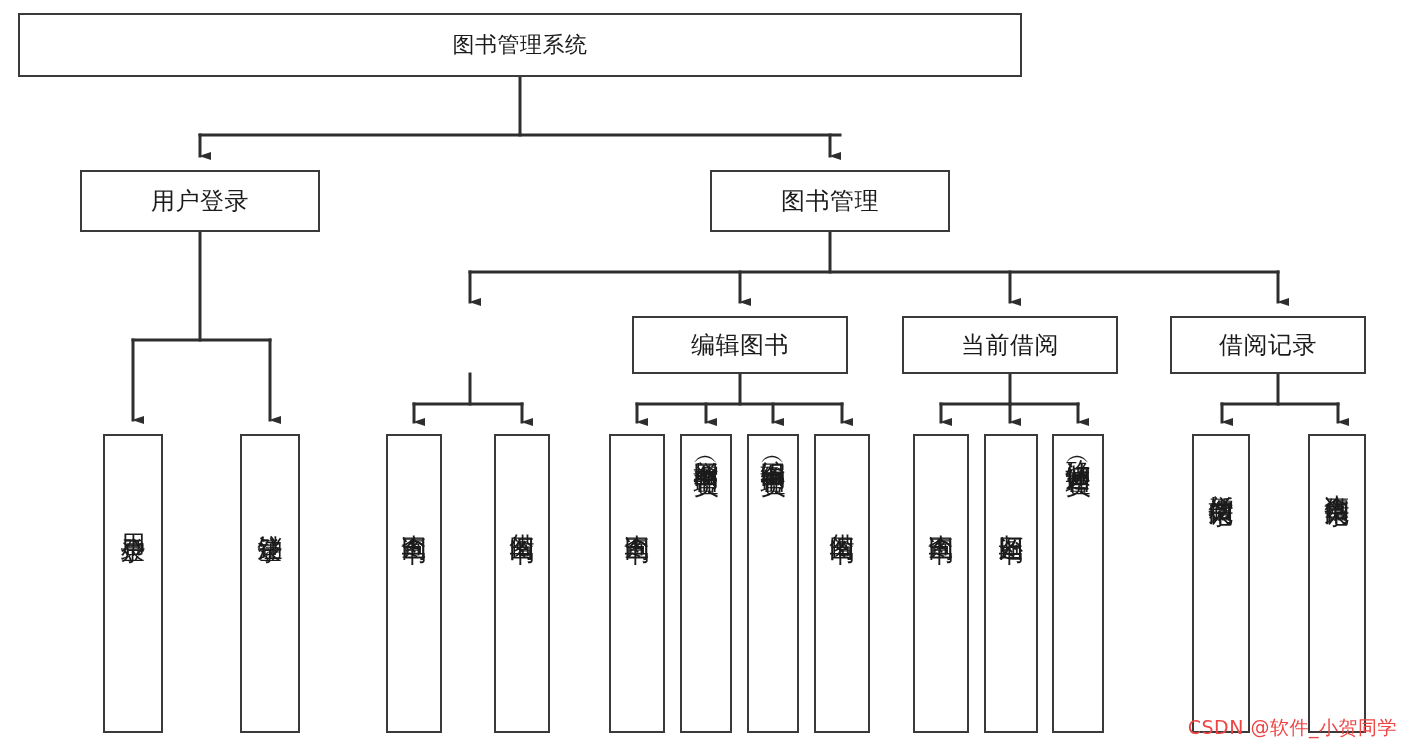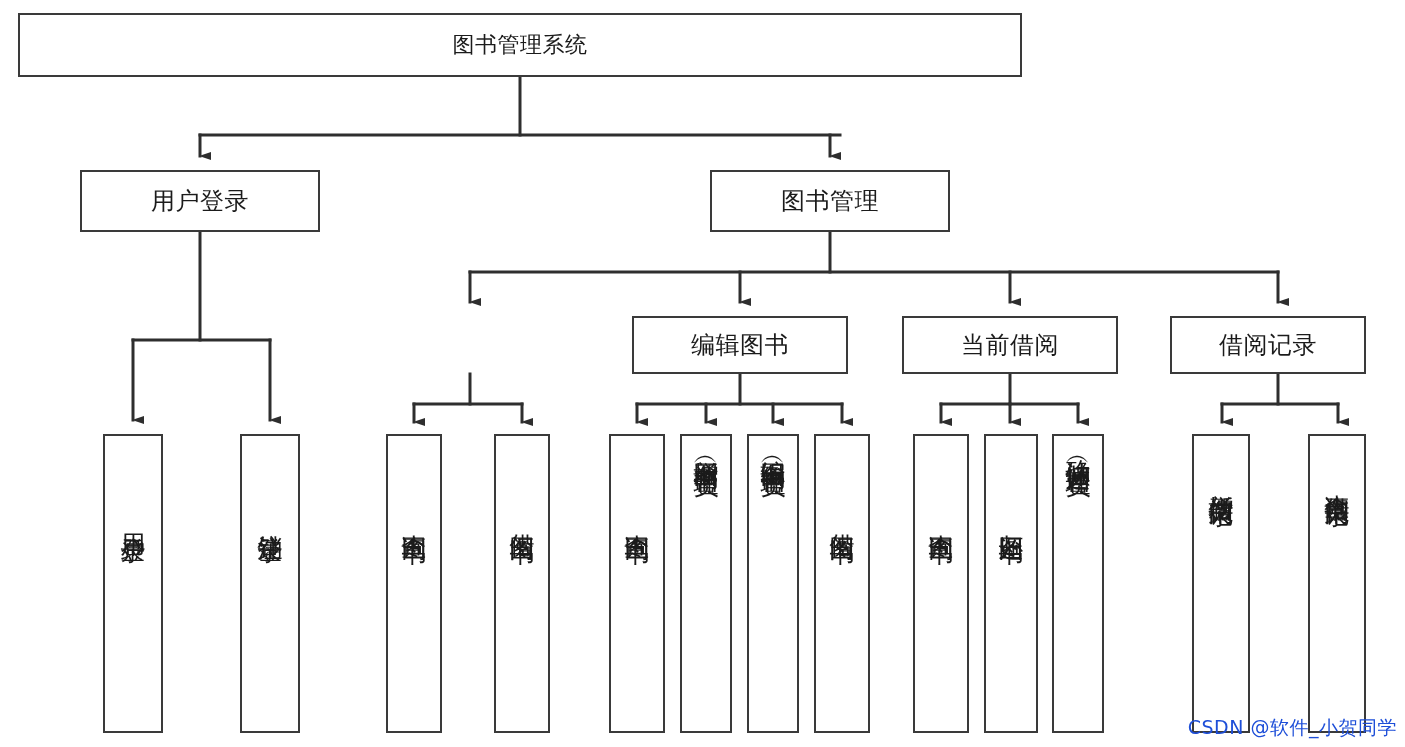--- a/index.html
+++ b/index.html
@@ -61,21 +61,21 @@
     line-height: 1.0;
     letter-spacing: 2px;
     height: auto;
     max-height: 292px;
   }
   .watermark {
     position: absolute;
     right: 8px;
     bottom: 6px;
     font-size: 19px;
-    color: #1d4ed8;
+    color: #ef4444;
     white-space: nowrap;
     letter-spacing: 0.5px;
   }
 </style>
 </head>
 <body>
 
 <div id="stage">
 
   <svg id="wires" viewBox="0 0 1405 747" xmlns="http://www.w3.org/2000/svg">

